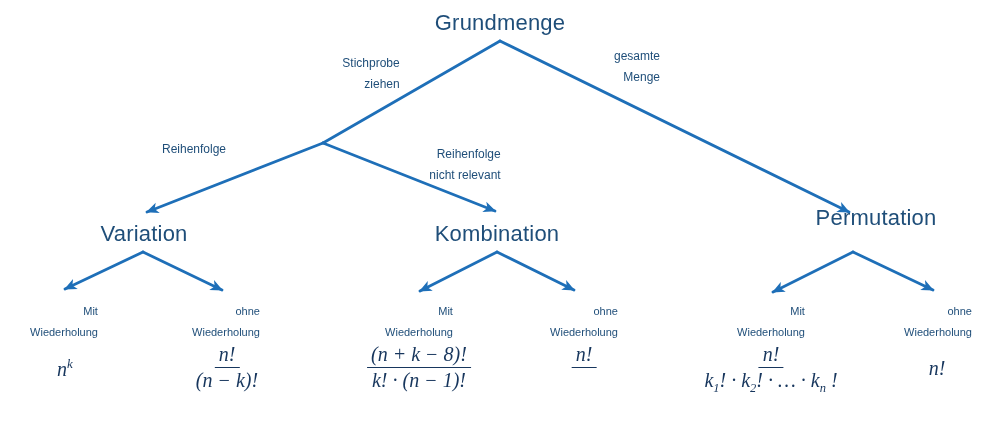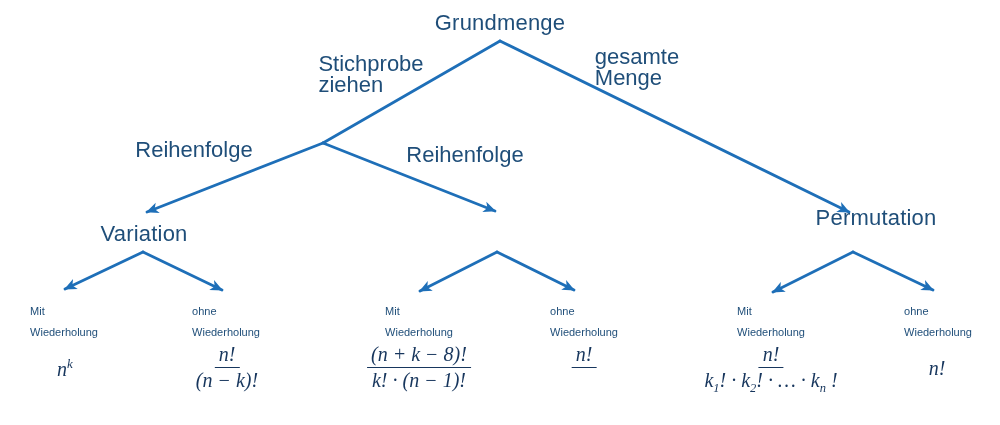--- a/index.html
+++ b/index.html
@@ -28,30 +28,30 @@
   .edge {
     stroke: var(--arrow-blue, #1e6fb8);
     stroke-width: 2.8;
     stroke-linecap: round;
     fill: none;
   }
   #ah path { fill: var(--arrow-blue, #1e6fb8); }
   .node-label, .edge-label, .leaf-label, .math, .frac {
     position: absolute;
     transform: translateX(-50%);
-    text-align: left;
+    text-align: right;
     white-space: nowrap;
   }
   .root-title, .cat-title {
     font-size: 22px;
     letter-spacing: 0.2px;
     color: var(--text-blue, #1f4e79);
   }
   .edge-label {
-    font-size: 22px;
+    font-size: 12px;
     line-height: 21px;
     color: var(--text-blue, #1f4e79);
   }
   .leaf-label {
     font-size: 11px;
     line-height: 21px;
     color: var(--text-blue, #1f4e79);
   }
   .edge-label span, .leaf-label span { display: block; }
   .math, .frac {
@@ -113,23 +113,25 @@
   </div>
   <div class="edge-label" style="left:637px; top:46px;">
     <span>gesamte</span>
     <span>Menge</span>
   </div>
   <div class="edge-label" style="left:194px; top:139px;">
     <span>Reihenfolge</span>
   </div>
   <div class="edge-label" style="left:465px; top:144px;">
     <span>Reihenfolge</span>
+    <span>nicht relevant</span>
   </div>
 
   <div class="node-label cat-title" style="left:144px; top:221px;">Variation</div>
+  <div class="node-label cat-title" style="left:497px; top:221px;">Kombination</div>
   <div class="node-label cat-title" style="left:851px; top:205px;margin-left:25px;">Permutation</div>
 
   <div class="leaf-label" style="left:64px; top:301px;">
     <span>Mit</span>
     <span>Wiederholung</span>
   </div>
   <div class="leaf-label" style="left:226px; top:301px;">
     <span>ohne</span>
     <span>Wiederholung</span>
   </div>

